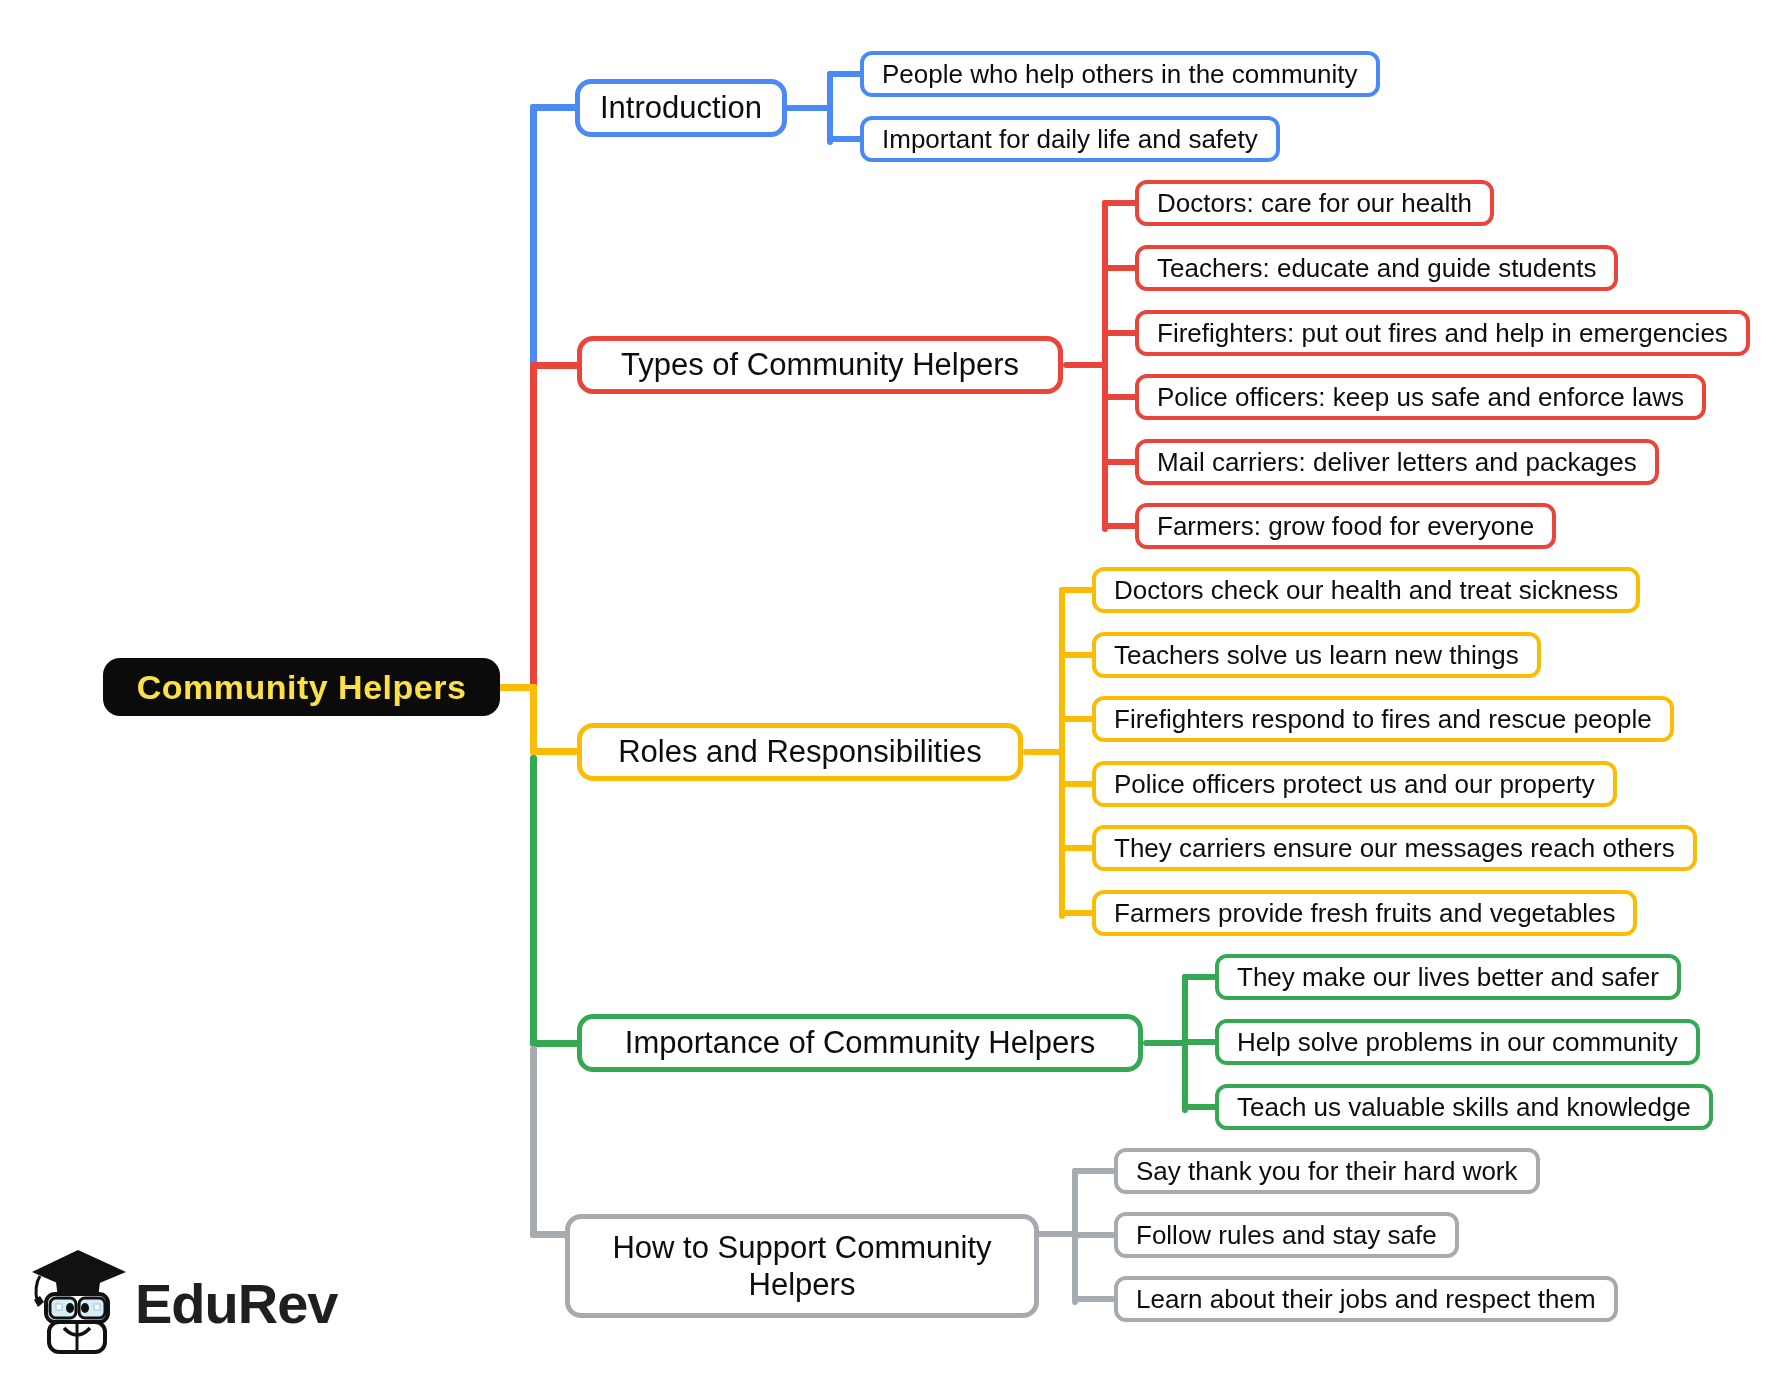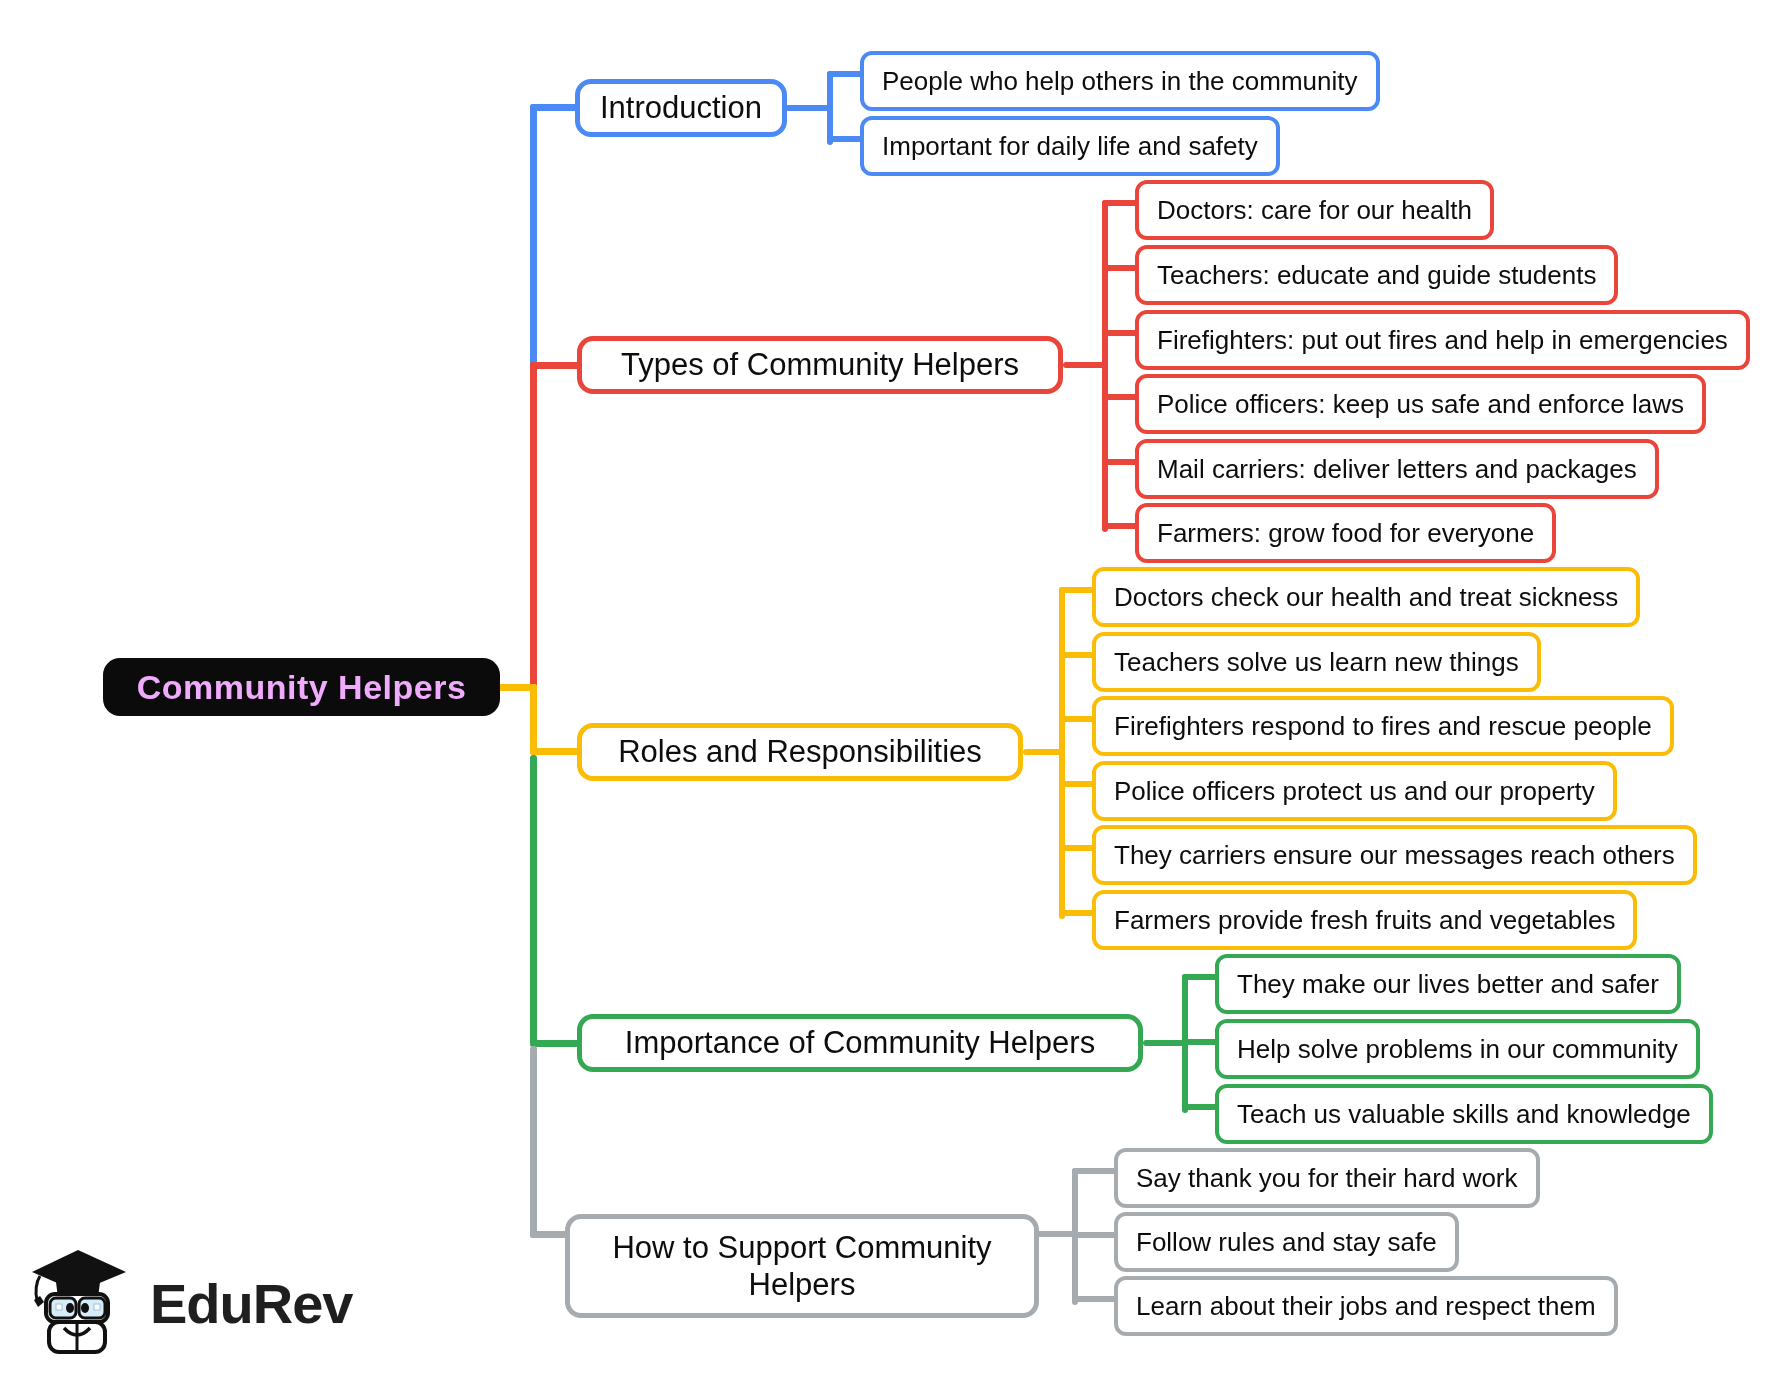--- a/index.html
+++ b/index.html
@@ -17,40 +17,40 @@
   .c-red{background:var(--red);}
   .c-yel{background:var(--yellow);}
   .c-grn{background:var(--green);}
   .c-gry{background:var(--gray);}
   
   .node{
     position:absolute;display:flex;align-items:center;justify-content:center;
     background:#fff;box-sizing:border-box;color:#0d0d0d;
   }
   .root{
-    background:var(--root-bg);color:#f0abfc;font-weight:bold;font-size:34px;
+    background:var(--root-bg);color:#fde047;font-weight:bold;font-size:34px;
     height:58px;border-radius:17px;letter-spacing:0.5px;
   }
   .branch{
     height:58px;border:5px solid;border-radius:16px;font-size:31px;
     text-align:center;line-height:1.2;padding:0 6px;
   }
   .child{
-    height:60px;border:4px solid;border-radius:12px;font-size:26px;
+    height:46px;border:4px solid;border-radius:12px;font-size:26px;
     padding:0 18px;white-space:nowrap;
   }
   .b-blue{border-color:var(--blue);}
   .b-red{border-color:var(--red);}
   .b-yel{border-color:var(--yellow);}
   .b-grn{border-color:var(--green);}
   .b-gry{border-color:var(--gray);}
   
   .logo{position:absolute;left:26px;top:1248px;display:flex;align-items:center;}
   .logo-text{
-    font-size:56px;font-weight:bold;color:var(--logo-text);margin-left:20px;
+    font-size:56px;font-weight:bold;color:var(--logo-text);margin-left:5px;
     font-family:"Liberation Sans",sans-serif;letter-spacing:-1px;
   }
 </style>
 </head>
 <body>
 
 <div class="canvas">
 
   <div class="ln h c-blue" style="left:530px;top:104px;width:48px"></div>
   <div class="ln v c-blue" style="left:530px;top:104px;height:264px"></div>

